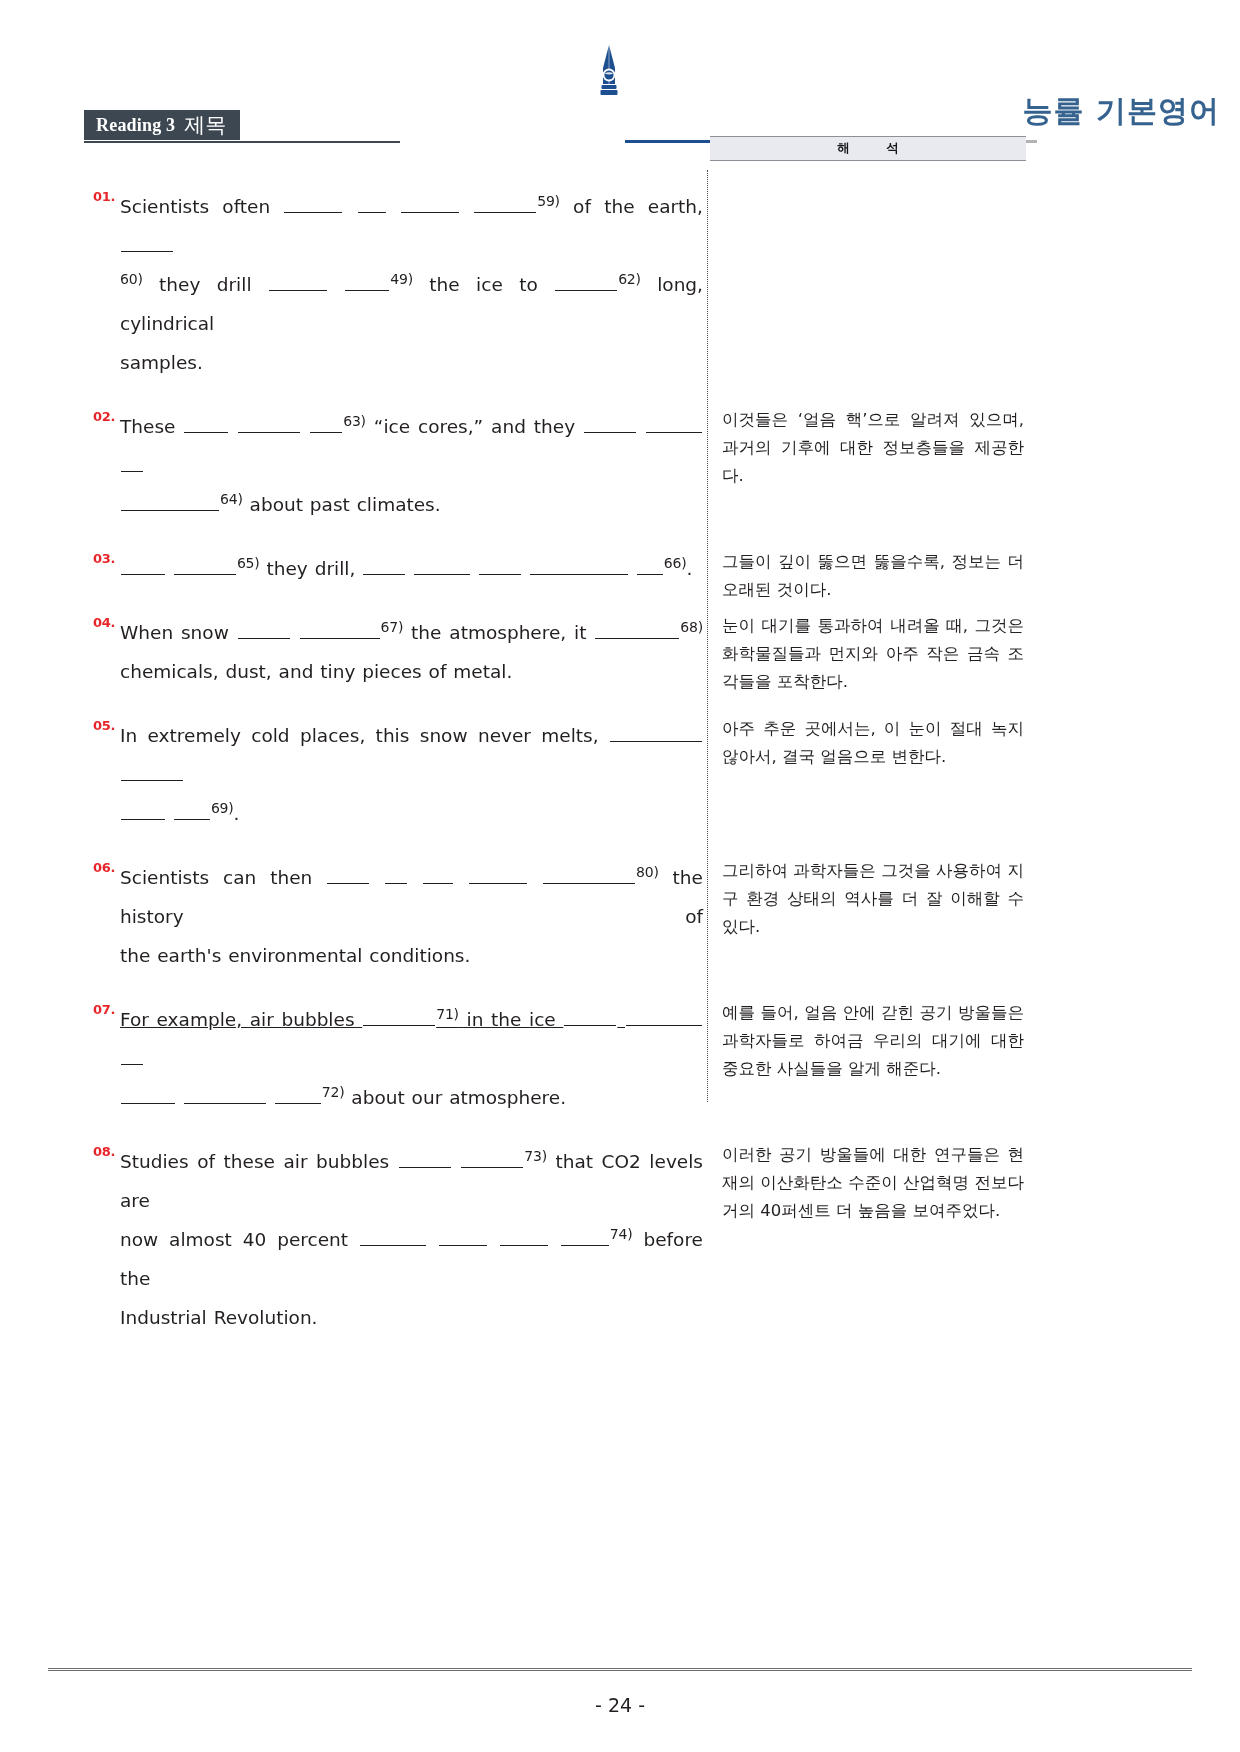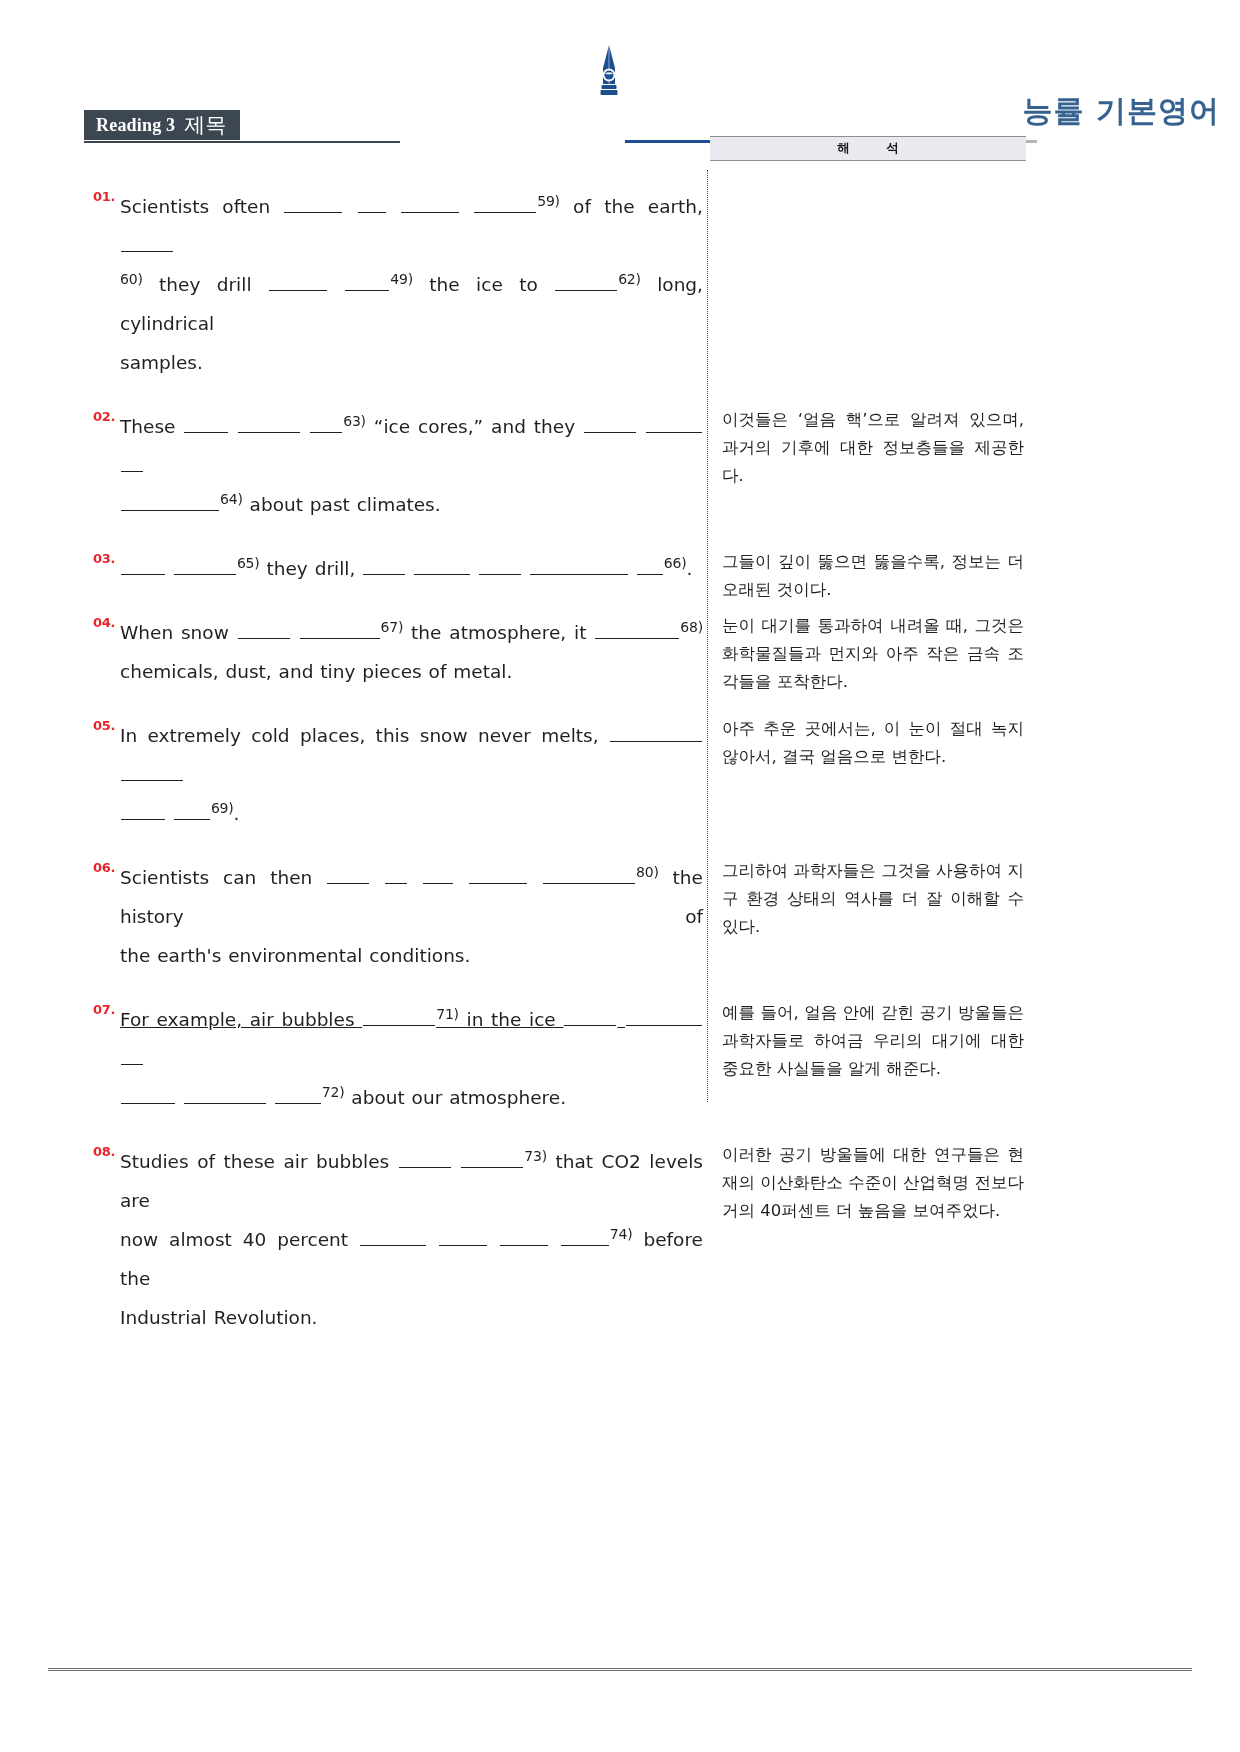--- a/index.html
+++ b/index.html
@@ -308,14 +308,15 @@
         <div class="en">
           <div style="text-align: justify; text-align-last: justify;">Studies of these air bubbles <span class="bl" style="width: 52px;"></span> <span class="bl" style="width: 62px;"></span><span class="sup">73)</span> that CO2 levels are</div>
           <div style="text-align: justify; text-align-last: justify;">now almost 40 percent <span class="bl" style="width: 66px;"></span> <span class="bl" style="width: 48px;"></span> <span class="bl" style="width: 48px;"></span> <span class="bl" style="width: 48px;"></span><span class="sup">74)</span> before the</div>
           <div style="text-align: left; text-align-last: left;">Industrial Revolution.</div>
         </div>
         <div class="ko">이러한 공기 방울들에 대한 연구들은 현재의 이산화탄소 수준이 산업혁명 전보다 거의 40퍼센트 더 높음을 보여주었다.</div>
       </div>
     </div>
 
   <div class="footer-rule"></div>
+  <div class="footer-page">- 24 -</div>
 
 </div>
 
 </body></html>

